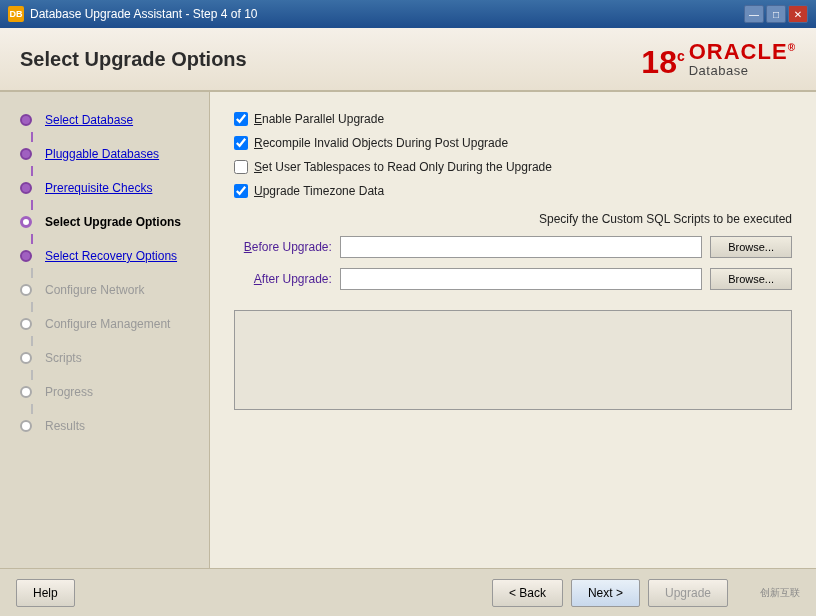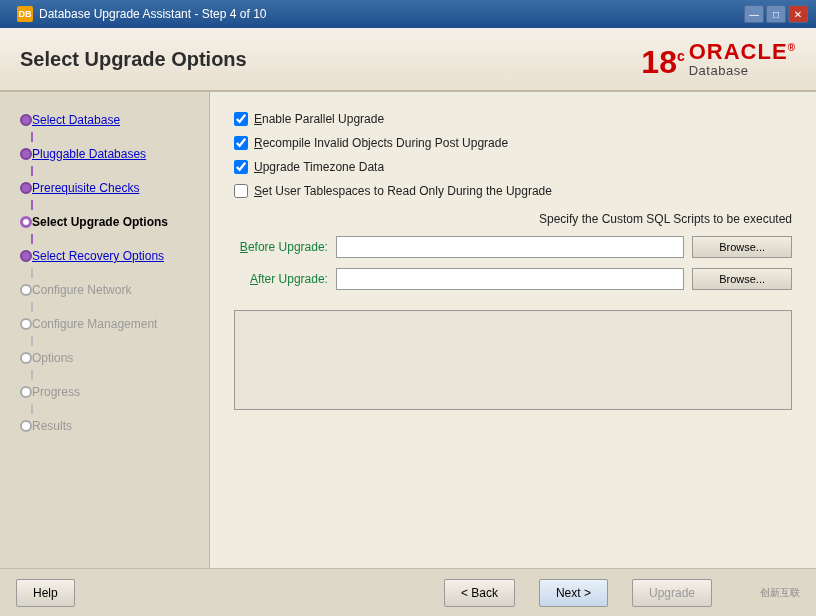--- a/index.html
+++ b/index.html
@@ -32,21 +32,20 @@
       width: 16px;
       height: 16px;
       background: #f0a000;
       border-radius: 2px;
       display: flex;
       align-items: center;
       justify-content: center;
       font-size: 9px;
       color: white;
       font-weight: bold;
-      margin-left: 9px;
     }
     .title-bar-text {
       font-size: 12px;
       font-weight: normal;
     }
     .title-bar-controls {
       display: flex;
       gap: 2px;
     }
     .title-btn {
@@ -126,21 +125,21 @@
     .sidebar {
       width: 210px;
       background: #ddd8c8;
       border-right: 1px solid #c0b8a0;
       padding: 16px 0;
     }
     .sidebar-item {
       padding: 5px 12px 5px 20px;
       display: flex;
       align-items: center;
-      gap: 0;
+      gap: 13px;
       cursor: pointer;
       color: #555;
       font-size: 12px;
     }
     .sidebar-item.active {
       font-weight: bold;
       color: #000;
     }
     .sidebar-item.link {
       color: #0000cc;
@@ -218,34 +217,34 @@
     .script-row {
       display: flex;
       align-items: center;
       gap: 8px;
       margin-bottom: 10px;
     }
     .script-row-label {
       width: 100px;
       text-align: right;
       font-size: 12px;
-      color: #15803d;
+      color: #4c1d95;
     }
     .script-row-label .underline { text-decoration: underline; }
     .script-input {
       width: 370px;
       height: 22px;
       border: 1px solid #999;
       background: white;
       font-size: 12px;
       padding: 0 4px;
     }
     .browse-btn {
       height: 22px;
-      padding: 0 26px;
+      padding: 0 17px;
       background: linear-gradient(to bottom, #f0ece0, #d8d4c8);
       border: 1px solid #999;
       font-size: 11px;
       cursor: pointer;
     }
 
     .text-area-box {
       margin-top: 20px;
       width: 100%;
       height: 100px;
@@ -262,21 +261,21 @@
       align-items: center;
       justify-content: space-between;
       padding: 0 16px;
     }
     .footer-left {
       display: flex;
       gap: 8px;
     }
     .footer-right {
       display: flex;
-      gap: 24px;
+      gap: 8px;
       align-items: center;
     }
     .footer-btn {
       height: 28px;
       padding: 0 16px;
       background: linear-gradient(to bottom, #f5f0e8, #d8d4c8);
       border: 1px solid #999;
       font-size: 12px;
       cursor: pointer;
       border-radius: 2px;
@@ -368,21 +367,21 @@
     <div class="step-line inactive"></div>
 
     <div class="sidebar-item disabled">
       <div class="step-dot inactive"></div>
       <span>Configure Management</span>
     </div>
     <div class="step-line inactive"></div>
 
     <div class="sidebar-item disabled">
       <div class="step-dot inactive"></div>
-      <span>Options</span>
+      <span>Scripts</span>
     </div>
     <div class="step-line inactive"></div>
 
     <div class="sidebar-item disabled">
       <div class="step-dot inactive"></div>
       <span>Progress</span>
     </div>
     <div class="step-line inactive"></div>
 
     <div class="sidebar-item disabled">
@@ -402,30 +401,30 @@
     </div>
 
     <div class="checkbox-row">
       <input type="checkbox" checked="" id="cb-recompile" style="">
       <label class="checkbox-label" for="cb-recompile">
         <span class="underline">R</span><span>ecompile Invalid Objects During Post Upgrade</span>
       </label>
     </div>
 
     <div class="checkbox-row">
+      <input type="checkbox" id="cb-tablespaces" style="">
+      <label class="checkbox-label" for="cb-tablespaces">
+        <span class="underline">S</span><span>et User Tablespaces to Read Only During the Upgrade</span>
+      </label>
+    </div>
+
+    <div class="checkbox-row">
       <input type="checkbox" checked="" id="cb-timezone" style="">
       <label class="checkbox-label" for="cb-timezone">
         <span class="underline">U</span><span>pgrade Timezone Data</span>
-      </label>
-    </div>
-
-    <div class="checkbox-row">
-      <input type="checkbox" id="cb-tablespaces" style="">
-      <label class="checkbox-label" for="cb-tablespaces">
-        <span class="underline">S</span><span>et User Tablespaces to Read Only During the Upgrade</span>
       </label>
     </div>
 
     <div class="section-label">Specify the Custom SQL Scripts to be executed</div>
 
     <div class="script-row">
       <div class="script-row-label">
         <span class="underline">B</span><span>efore Upgrade:</span>
       </div>
       <input type="text" class="script-input" value="" style="">

